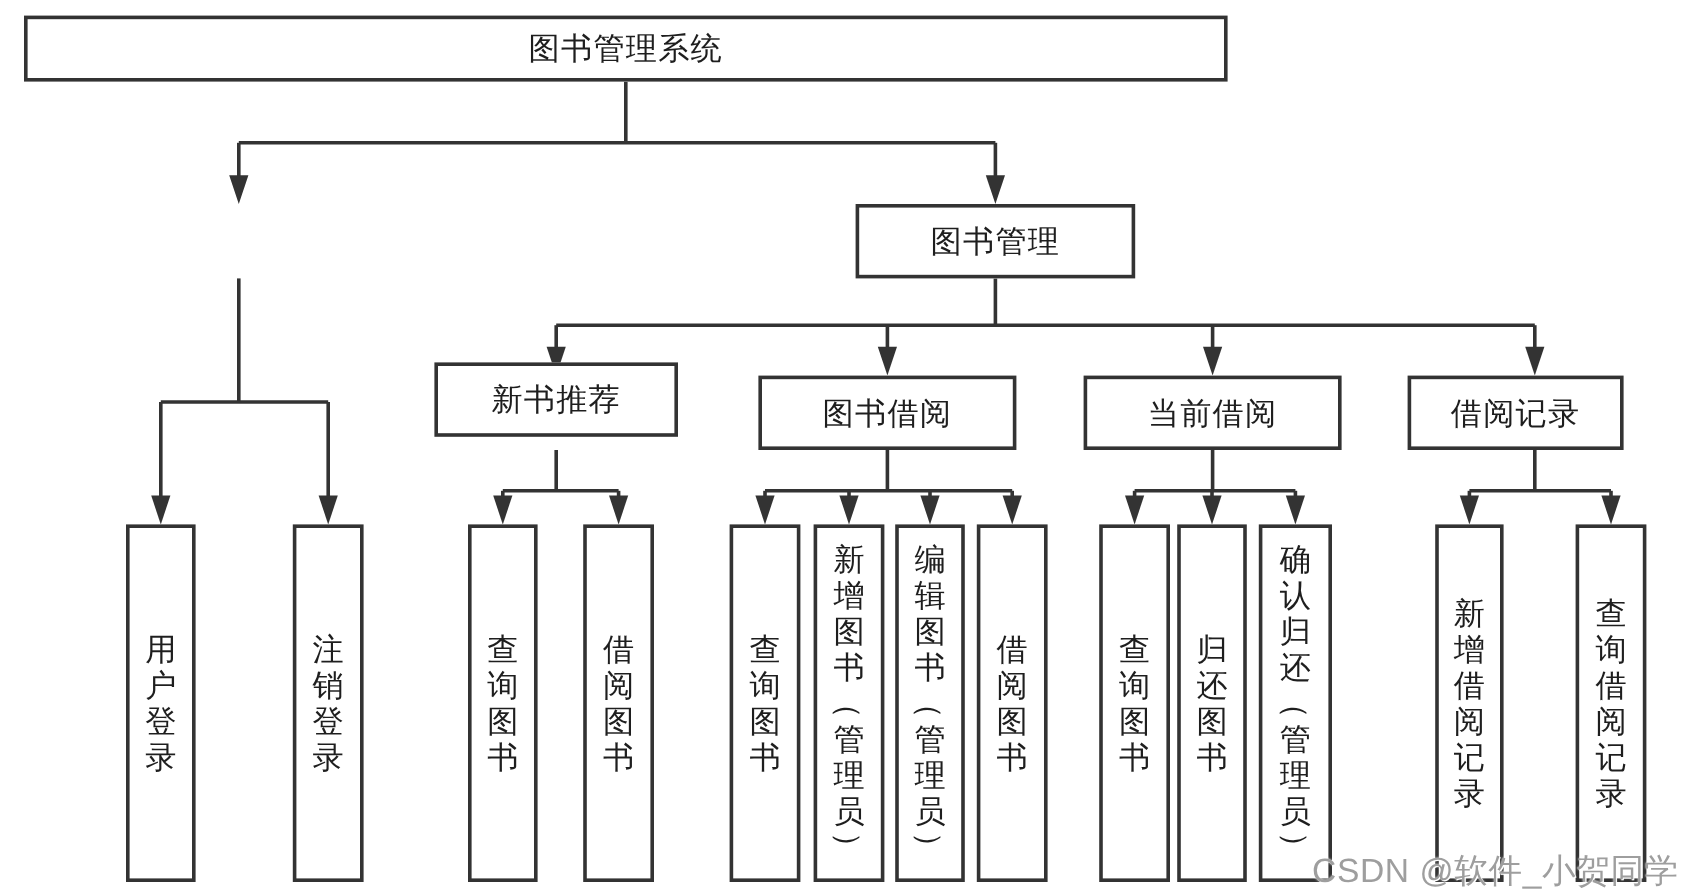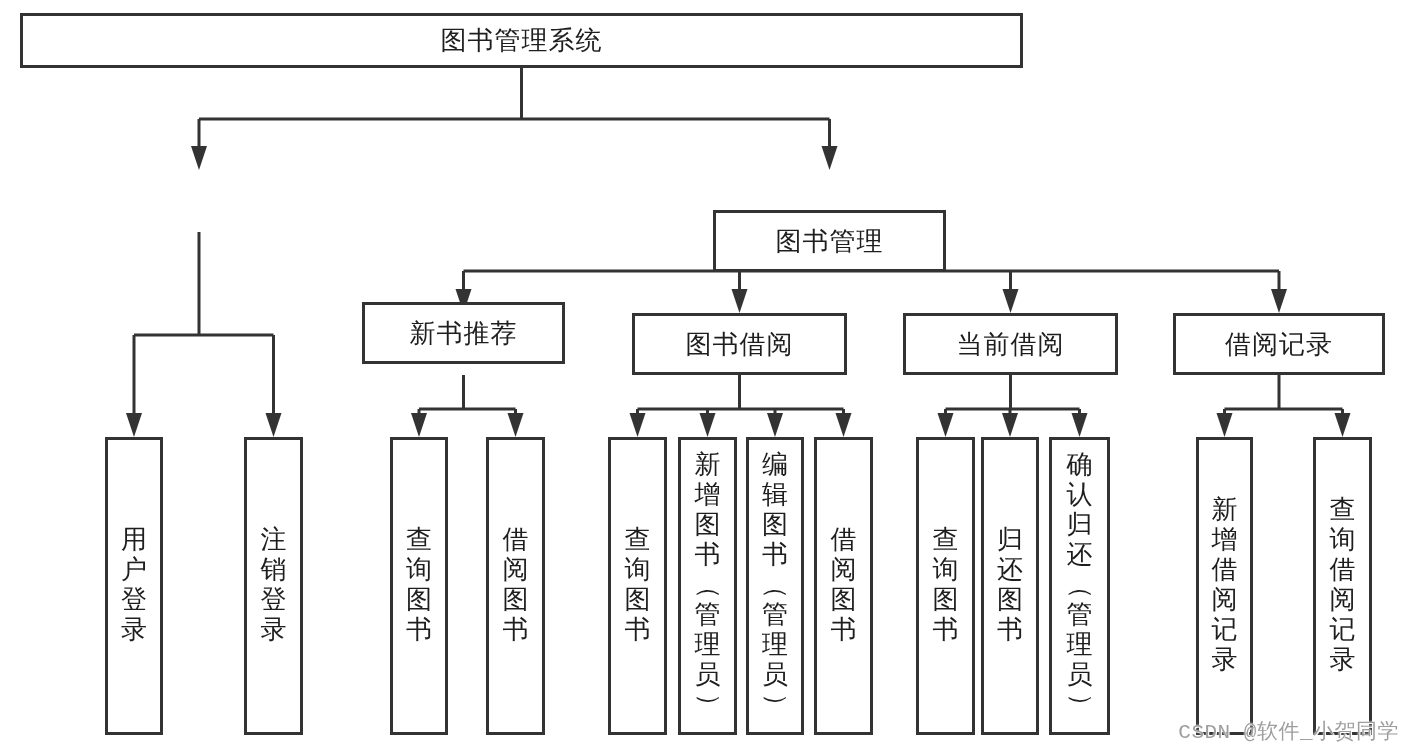--- a/index.html
+++ b/index.html
@@ -1,40 +1,40 @@
 <!DOCTYPE html>
 <html><head>
 <meta charset="utf-8">
 <style>
   html,body{margin:0;padding:0;background:#fff;}
   .stage{
     position:relative;width:1405px;height:747px;overflow:hidden;
     background:var(--bg,#ffffff);
-    font-family:Liberation Mono, monospace;
+    font-family:Liberation Sans, sans-serif;
   }
   .connectors{position:absolute;left:0;top:0;color:var(--line,#333333);}
   .connectors line{stroke:currentColor;stroke-width:3;}
   .connectors polygon{fill:currentColor;stroke:none;}
   .node{
     position:absolute;box-sizing:border-box;
     background:var(--fill,#ffffff);
     border:3px solid var(--border,#333333);
     color:var(--text,#1e1e1e);
     display:flex;align-items:center;justify-content:center;
   }
   .hnode{font-size:26px;letter-spacing:1px;white-space:nowrap;}
   .vnode{flex-direction:column;}
   .vnode .vchar{
     display:block;font-size:26px;line-height:30px;height:30px;
     width:100%;text-align:center;
   }
   .vnode .vchar.vparen{transform:rotate(90deg);}
   .watermark{
     position:absolute;right:6px;bottom:2px;z-index:5;
-    font-size:21px;letter-spacing:0.5px;
+    font-size:28px;letter-spacing:0.5px;
     color:var(--wm,#9e9e9e);
     text-shadow:0 0 2px #ffffff, 1px 1px 0 #ffffff;
     white-space:nowrap;
   }
 </style>
 </head>
 <body>
 
 <div class="stage" style="--bg: #ffffff; --line: #333333; --border: #333333; --fill: #ffffff; --text: #1e1e1e; --wm: #9e9e9e;">
 
@@ -109,26 +109,26 @@
       <line x1="1224.5" y1="409" x2="1342.5" y2="409"></line>
       <line x1="1224.5" y1="409" x2="1224.5" y2="416"></line>
       <polygon points="1216.5,413 1232.5,413 1224.5,437"></polygon>
       <line x1="1342.5" y1="409" x2="1342.5" y2="416"></line>
       <polygon points="1334.5,413 1350.5,413 1342.5,437"></polygon>
     </g>
   </svg>
 
   <div class="node hnode" style="left:20px;top:13px;width:1003px;height:55px;">图书管理系统</div>
 
-  <div class="node hnode" style="left:713px;top:170px;width:233px;height:62px;margin-top:40px;">图书管理</div>
+  <div class="node hnode" style="left:713px;top:170px;width:233px;height:62px;">图书管理</div>
 
   <div class="node hnode" style="left:362px;top:302px;width:203px;height:62px;">新书推荐</div>
   <div class="node hnode" style="left:632px;top:313px;width:215px;height:62px;">图书借阅</div>
   <div class="node hnode" style="left:903px;top:313px;width:215px;height:62px;">当前借阅</div>
-  <div class="node hnode" style="left:1173px;top:313px;width:212px;height:62px;">借阅记录</div>
+  <div class="node hnode" style="left:1173px;top:313px;width:180px;height:62px;">借阅记录</div>
 
   <div class="node vnode" style="left:105px;top:437px;width:58px;height:298px;">
       <span class="vchar">用</span>
       <span class="vchar">户</span>
       <span class="vchar">登</span>
       <span class="vchar">录</span>
     </div>
   <div class="node vnode" style="left:244px;top:437px;width:59px;height:298px;">
       <span class="vchar">注</span>
       <span class="vchar">销</span>

